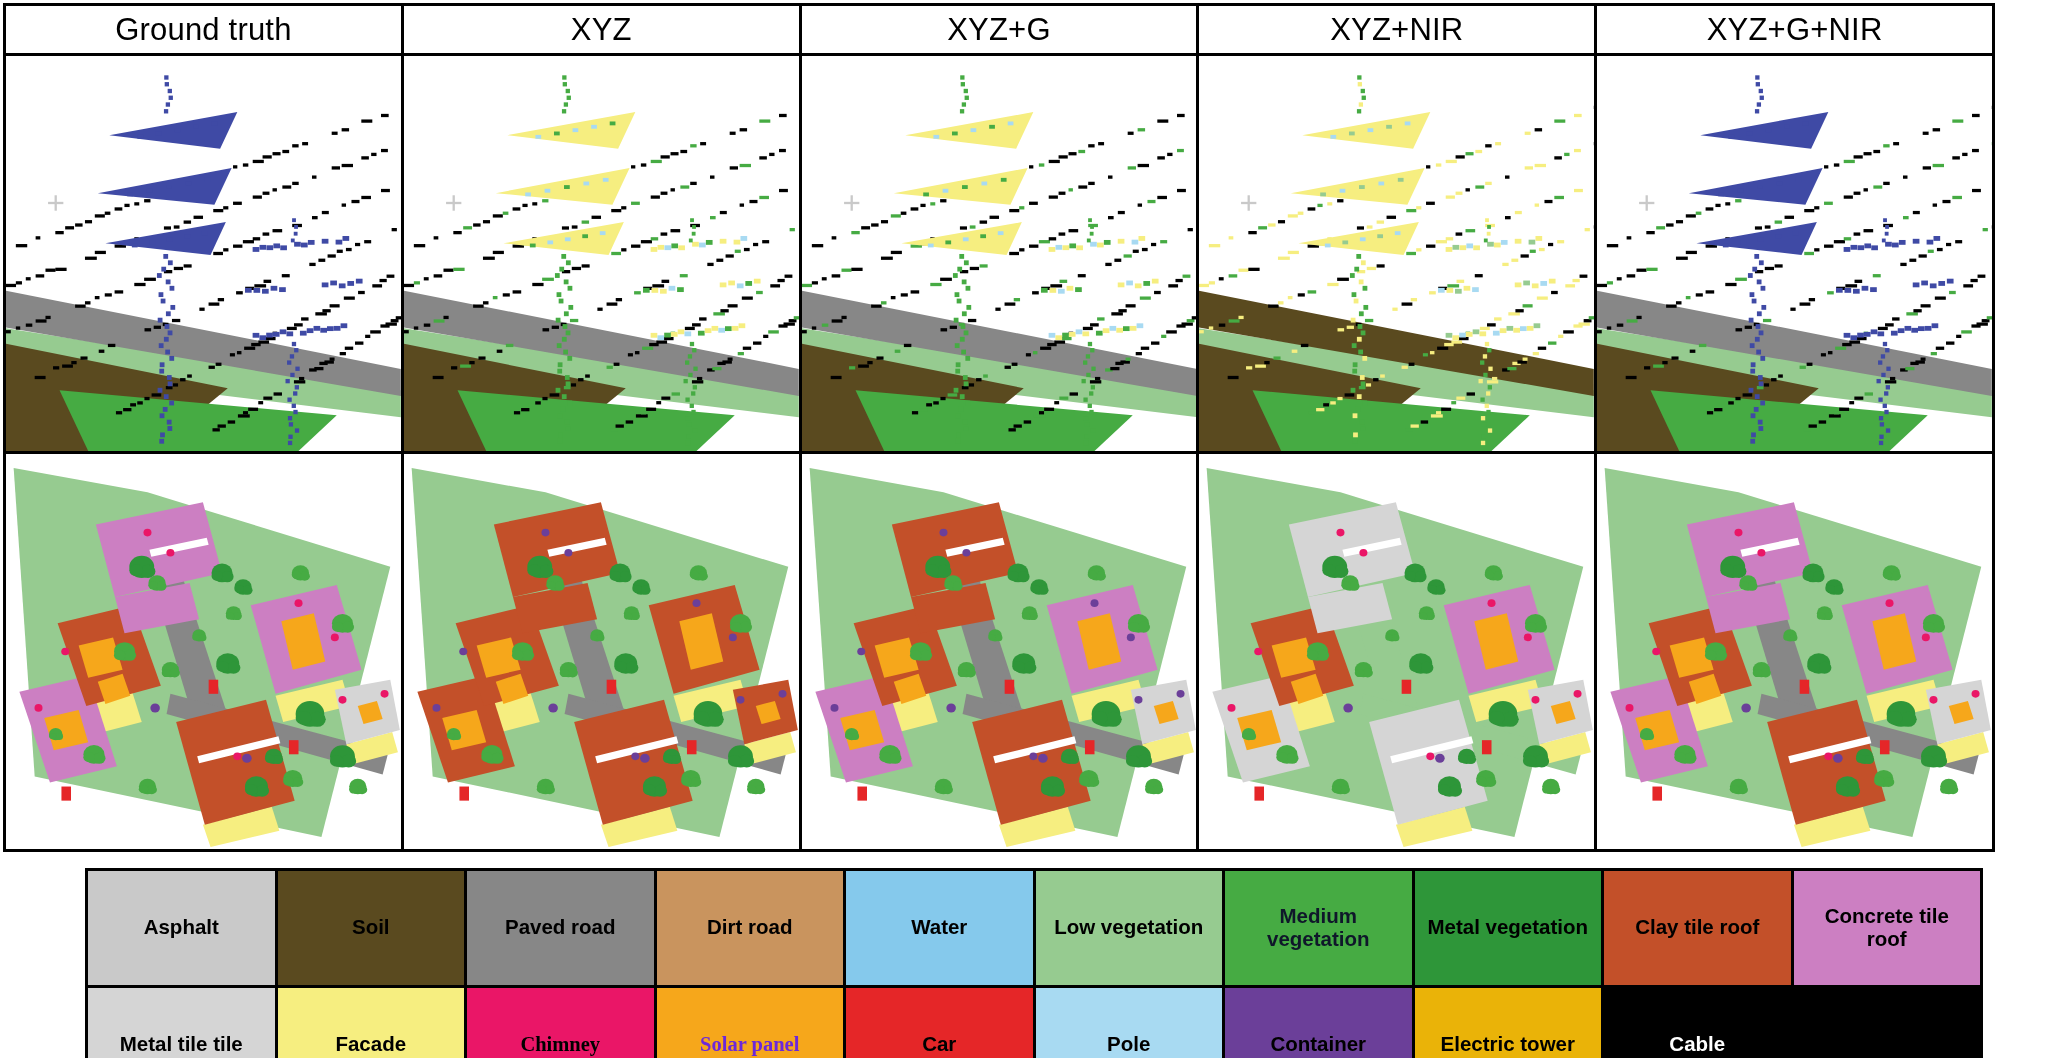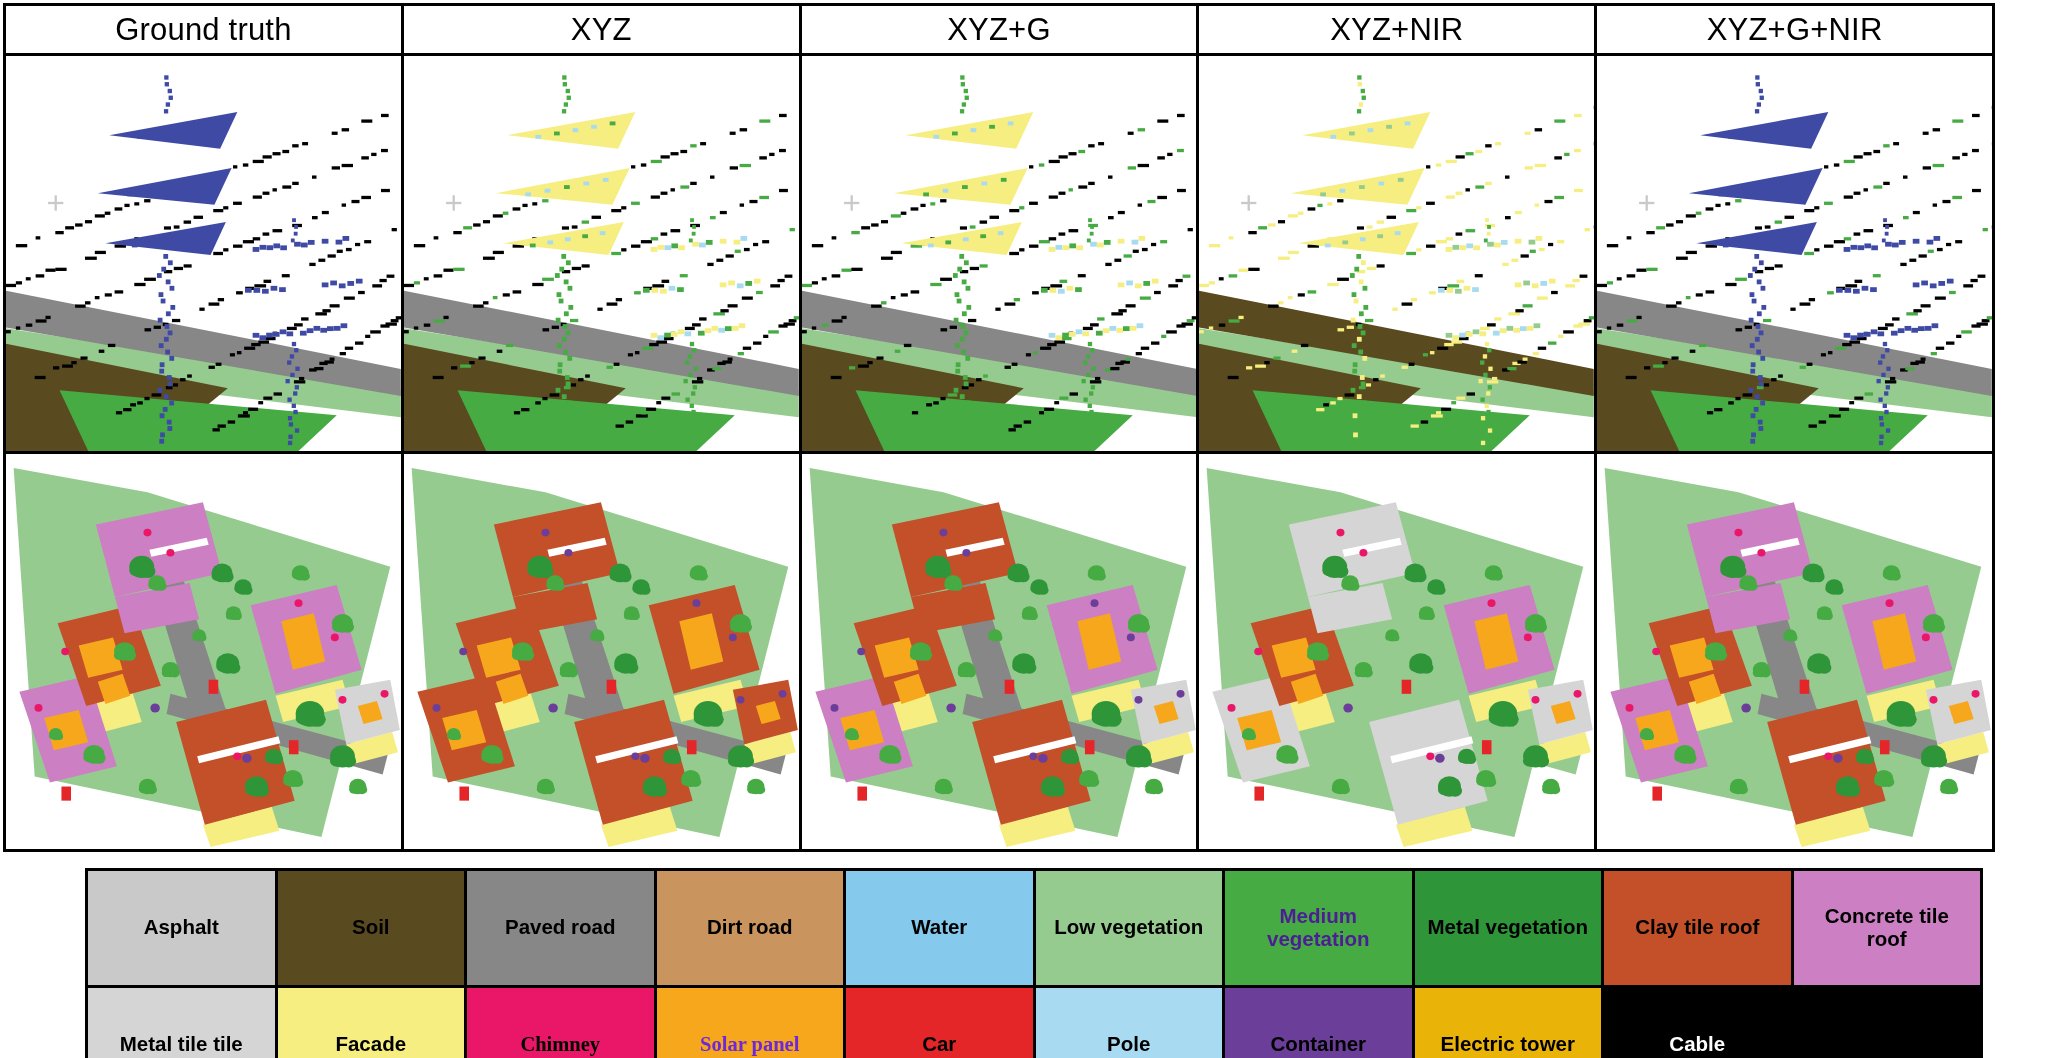--- a/index.html
+++ b/index.html
@@ -1999,21 +1999,21 @@
     </div>
 </div>
 
 <div class="legend">
   <div class="lcell" style="background: rgb(201, 201, 201); color: rgb(0, 0, 0);">Asphalt</div>
   <div class="lcell" style="background: rgb(90, 74, 31); color: rgb(0, 0, 0);">Soil</div>
   <div class="lcell" style="background: rgb(135, 135, 135); color: rgb(0, 0, 0);">Paved road</div>
   <div class="lcell" style="background: rgb(201, 148, 94); color: rgb(0, 0, 0);">Dirt road</div>
   <div class="lcell" style="background: rgb(133, 201, 236); color: rgb(0, 0, 0);">Water</div>
   <div class="lcell" style="background: rgb(150, 203, 144); color: rgb(0, 0, 0);">Low vegetation</div>
-  <div class="lcell" style="background: rgb(70, 171, 67); color: #4c1d95;">Medium vegetation</div>
+  <div class="lcell" style="background: rgb(70, 171, 67); color: #0f172a;">Medium vegetation</div>
   <div class="lcell" style="background: rgb(46, 150, 57); color: rgb(0, 0, 0);">Metal vegetation</div>
   <div class="lcell" style="background: rgb(195, 80, 41); color: rgb(0, 0, 0);">Clay tile roof</div>
   <div class="lcell" style="background: rgb(204, 127, 194); color: rgb(0, 0, 0);">Concrete tile roof</div>
 
   <div class="lcell" style="background: rgb(213, 213, 213); color: rgb(0, 0, 0);">Metal tile tile</div>
   <div class="lcell" style="background: rgb(246, 238, 128); color: rgb(0, 0, 0);">Facade</div>
   <div class="lcell" style="background: rgb(234, 22, 103); color: rgb(0, 0, 0); font-family: Liberation Serif, serif;">Chimney</div>
   <div class="lcell" style="background: rgb(246, 167, 27); color: #6d28d9; font-family: Liberation Serif, serif;">Solar panel</div>
   <div class="lcell" style="background: rgb(229, 38, 40); color: rgb(0, 0, 0);">Car</div>
   <div class="lcell" style="background: rgb(168, 218, 242); color: rgb(0, 0, 0);">Pole</div>

